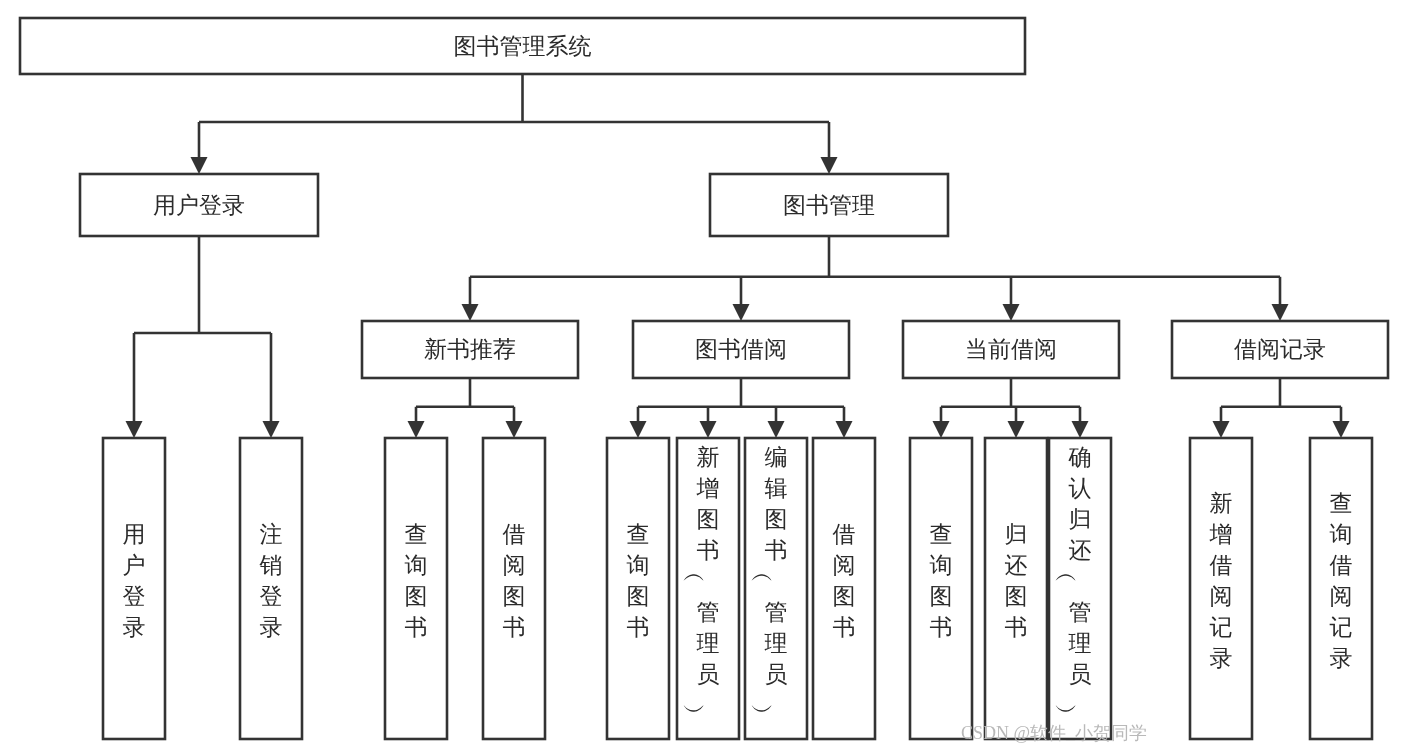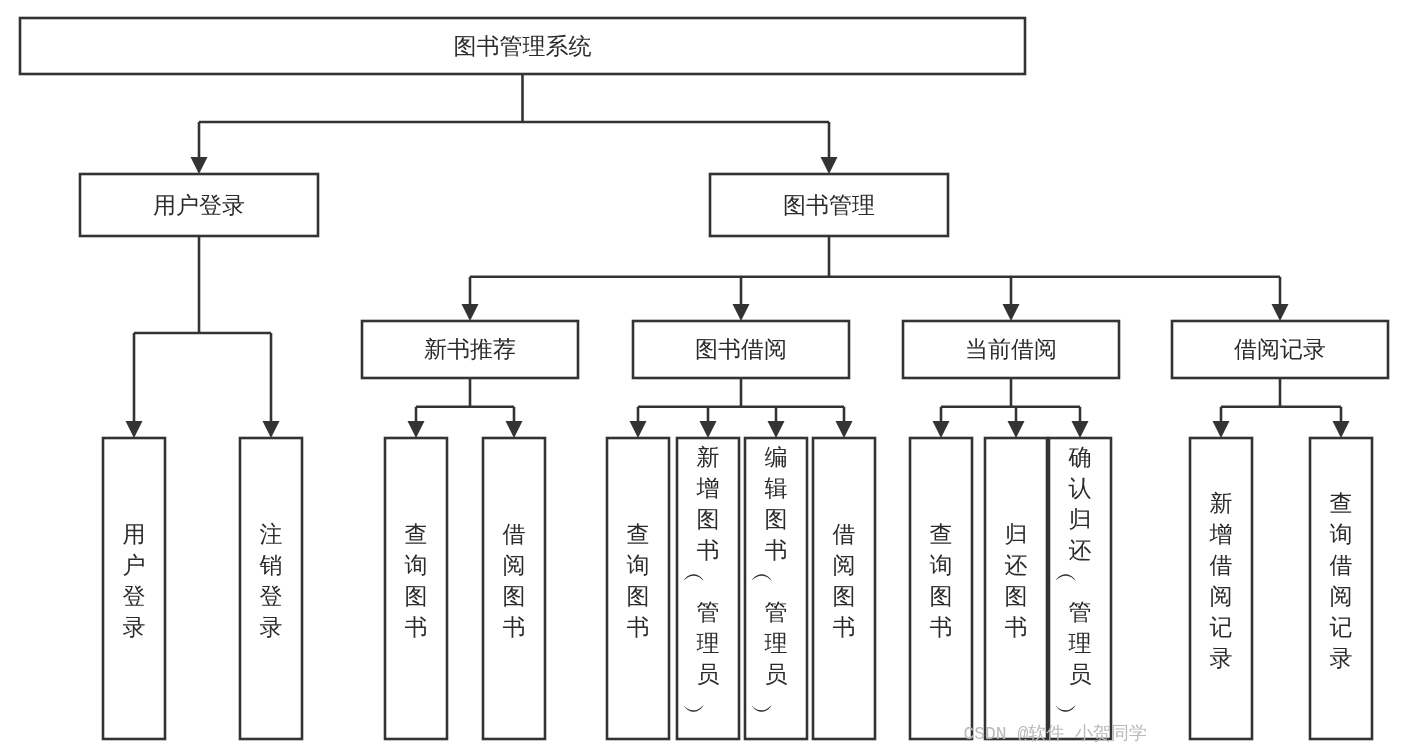--- a/index.html
+++ b/index.html
@@ -52,21 +52,21 @@
   .arrow-head {
     fill: #333333;
     stroke: none;
   }
   .watermark {
     position: absolute;
     right: 8px;
     bottom: 6px;
     color: #b9b9b9;
     font-size: 18px;
-    font-family: Liberation Mono, monospace;
+    font-family: Liberation Serif, serif;
     white-space: nowrap;
     pointer-events: none;
   }
 </style>
 </head>
 <body>
 
 <div id="diagram-root">
   <svg id="flow" viewBox="0 0 1405 747">
     <g id="connectors-layer">

